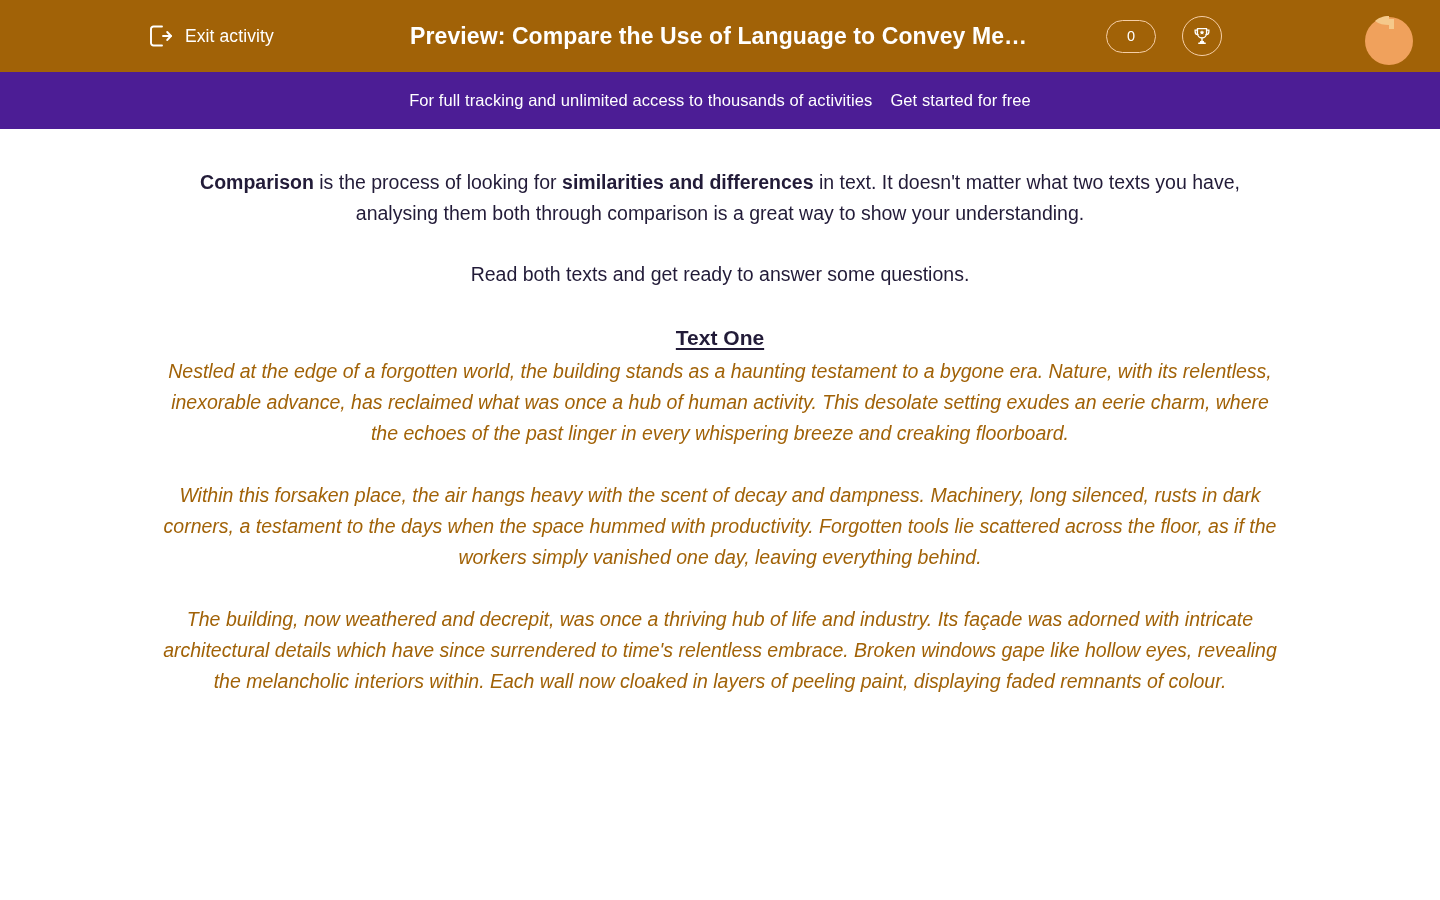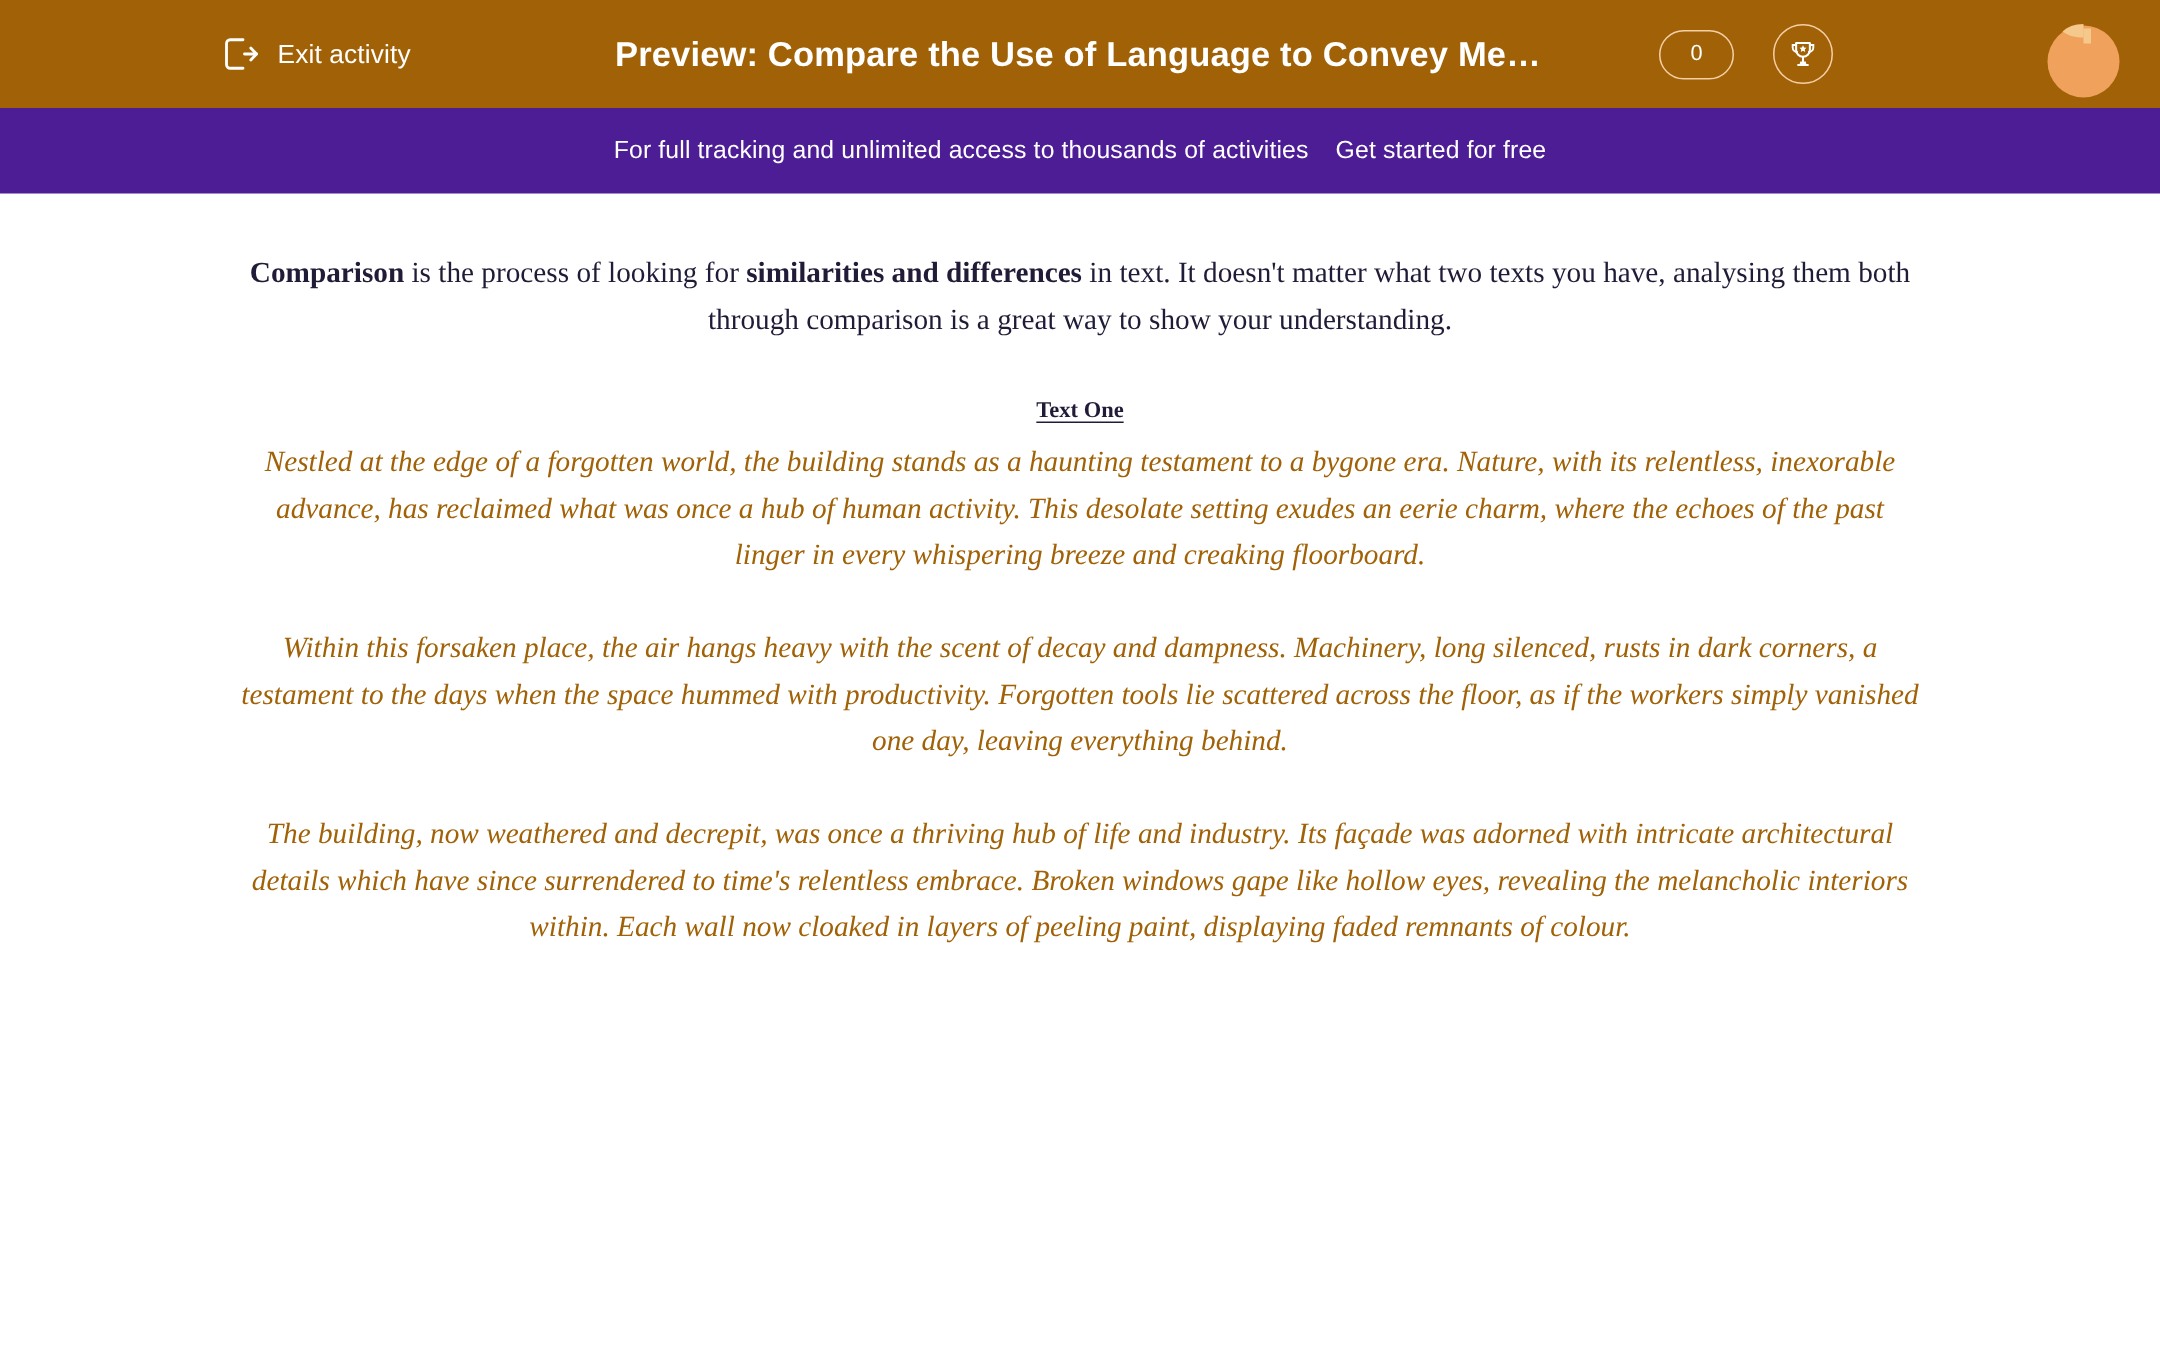--- a/index.html
+++ b/index.html
@@ -129,35 +129,34 @@
 
   
   .content {
     padding: 38px 80px 0 80px;
     text-align: center;
     color: #221b38;
   }
   .content-inner {
     max-width: 1120px;
     margin: 0 auto;
-    font-family: Liberation Serif, serif;
   }
   p.para {
     margin: 0 0 30px 0;
     font-size: 19.5px;
     line-height: 31px;
     color: #221b38;
     text-align: center;
   }
   p.para b { font-weight: 700; }
   p.lead-last { margin-bottom: 32px; }
 
   .section-heading {
     margin: 0 0 3px 0;
-    font-size: 15px;
+    font-size: 21px;
     line-height: 31px;
     font-weight: 700;
     text-decoration: underline;
     text-underline-offset: 3px;
     color: #221b38;
   }
 
   p.story {
     margin: 0 0 31px 0;
     font-size: 19.5px;
@@ -223,20 +222,21 @@
   <span class="promo-text">For full tracking and unlimited access to thousands of activities</span>
   <a class="promo-cta" href="#">Get started for free</a>
 </div>
 
 <main class="content">
   <div class="content-inner">
 
     <p class="para"><b>Comparison</b><span> is the process of looking for </span><b>similarities and differences</b><span> in text. It doesn't matter what two texts you have, analysing them both through comparison is a great way to show your understanding.</span></p>
 
 
+    <p class="para lead-last">Read both texts and get ready to answer some questions.</p>
 
     <h2 class="section-heading">Text One</h2>
 
     <p class="story">Nestled at the edge of a forgotten world, the building stands as a haunting testament to a bygone era. Nature, with its relentless, inexorable advance, has reclaimed what was once a hub of human activity. This desolate setting exudes an eerie charm, where the echoes of the past linger in every whispering breeze and creaking floorboard.</p>
     <p class="story">Within this forsaken place, the air hangs heavy with the scent of decay and dampness. Machinery, long silenced, rusts in dark corners, a testament to the days when the space hummed with productivity. Forgotten tools lie scattered across the floor, as if the workers simply vanished one day, leaving everything behind.</p>
     <p class="story">The building, now weathered and decrepit, was once a thriving hub of life and industry. Its façade was adorned with intricate architectural details which have since surrendered to time's relentless embrace. Broken windows gape like hollow eyes, revealing the melancholic interiors within. Each wall now cloaked in layers of peeling paint, displaying faded remnants of colour.</p>
 
   </div>
 </main>
 

